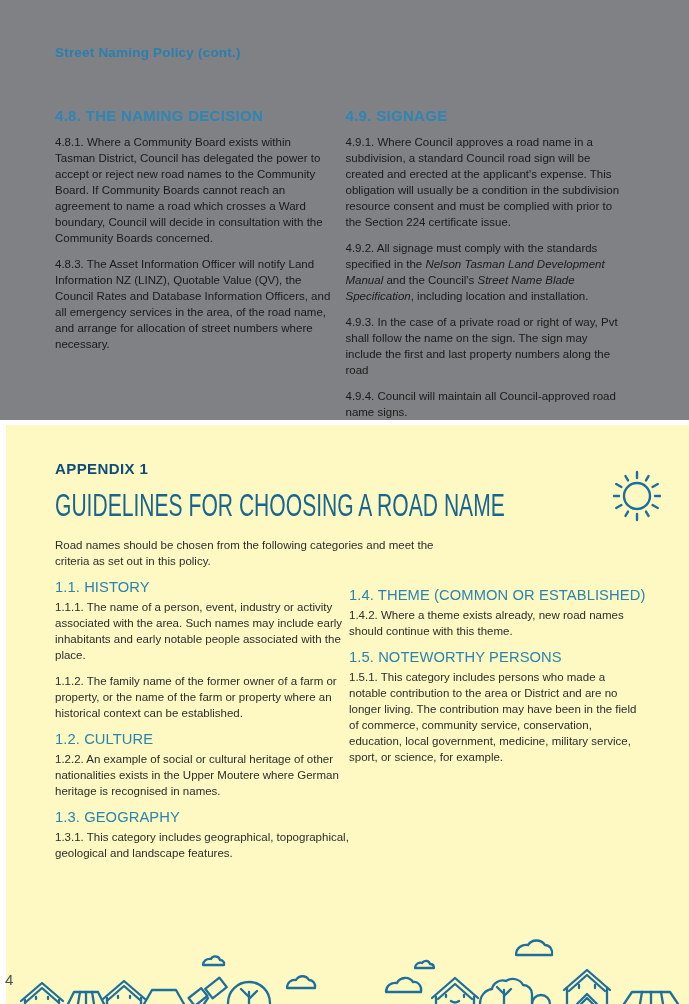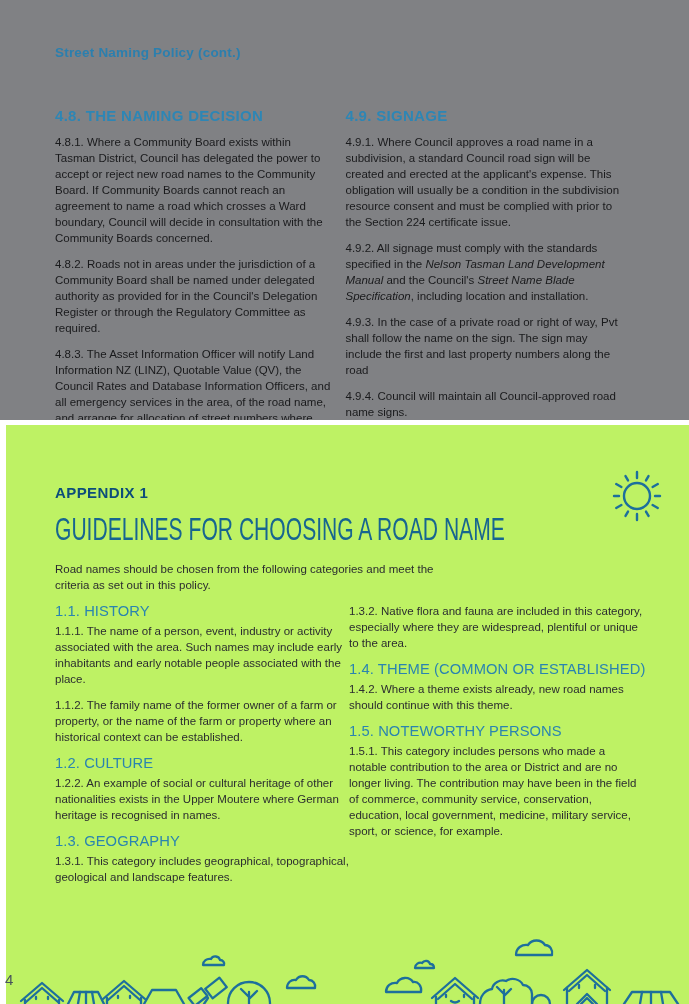--- a/index.html
+++ b/index.html
@@ -28,22 +28,22 @@
   }
   .policy p{
     margin:0 0 10px 0;font-size:11.5px;line-height:16px;
     color:#191a1c;
   }
   .policy em{font-style:italic;}
 
   
   .panel{
     position:absolute;left:6px;top:425px;right:0;bottom:0;
-    background:#bef264;box-sizing:border-box;
-    padding:59px 44px 0 49px;overflow:hidden;
+    background:#fef9c3;box-sizing:border-box;
+    padding:35px 44px 0 49px;overflow:hidden;
   }
   .kicker{
     margin:0 0 11px 0;font-size:15px;font-weight:bold;
     color:#0d4d7a;letter-spacing:.4px;
   }
   .big-title{
     margin:0 0 13px 0;font-size:31px;font-weight:500;
     color:#176590;white-space:nowrap;
     transform:scaleX(.68);transform-origin:0 50%;
   }
@@ -82,21 +82,20 @@
 <body>
 
 <div class="page">
 
   <section class="policy">
     <h1 class="doc-header">Street Naming Policy (cont.)</h1>
     <div class="cols">
       <div class="col">
         <h2>4.8. THE NAMING DECISION</h2>
         <p>4.8.1. Where a Community Board exists within Tasman District, Council has delegated the power to accept or reject new road names to the Community Board. If Community Boards cannot reach an agreement to name a road which crosses a Ward boundary, Council will decide in consultation with the Community Boards concerned.</p>
-        <p>4.8.2. Roads not in areas under the jurisdiction of a Community Board shall be named under delegated authority as provided for in the Council's Delegation Register or through the Regulatory Committee as required.</p>
         <p>4.8.3. The Asset Information Officer will notify Land Information NZ (LINZ), Quotable Value (QV), the Council Rates and Database Information Officers, and all emergency services in the area, of the road name, and arrange for allocation of street numbers where necessary.</p>
       </div>
       <div class="col">
         <h2>4.9. SIGNAGE</h2>
         <p>4.9.1. Where Council approves a road name in a subdivision, a standard Council road sign will be created and erected at the applicant's expense. This obligation will usually be a condition in the subdivision resource consent and must be complied with prior to the Section 224 certificate issue.</p>
         <p><span>4.9.2. All signage must comply with the standards specified in the </span><em>Nelson Tasman Land Development Manual</em><span> and the Council's </span><em>Street Name Blade Specification</em><span>, including location and installation.</span></p>
         <p>4.9.3. In the case of a private road or right of way, Pvt shall follow the name on the sign. The sign may include the first and last property numbers along the road</p>
         <p>4.9.4. Council will maintain all Council-approved road name signs.</p>
       </div>
     </div>
@@ -112,21 +111,20 @@
       <div class="acol-left">
         <h3 class="first">1.1. HISTORY</h3>
         <p>1.1.1. The name of a person, event, industry or activity associated with the area. Such names may include early inhabitants and early notable people associated with the place.</p>
         <p>1.1.2. The family name of the former owner of a farm or property, or the name of the farm or property where an historical context can be established.</p>
         <h3>1.2. CULTURE</h3>
         <p>1.2.2. An example of social or cultural heritage of other nationalities exists in the Upper Moutere where German heritage is recognised in names.</p>
         <h3>1.3. GEOGRAPHY</h3>
         <p>1.3.1. This category includes geographical, topographical, geological and landscape features.</p>
       </div>
       <div class="acol-right">
-        <p>1.3.2. Native flora and fauna are included in this category, especially where they are widespread, plentiful or unique to the area.</p>
         <h3>1.4. THEME (COMMON OR ESTABLISHED)</h3>
         <p>1.4.2. Where a theme exists already, new road names should continue with this theme.</p>
         <h3>1.5. NOTEWORTHY PERSONS</h3>
         <p>1.5.1. This category includes persons who made a notable contribution to the area or District and are no longer living. The contribution may have been in the field of commerce, community service, conservation, education, local government, medicine, military service, sport, or science, for example.</p>
       </div>
     </div>
   </section>
 
   <svg class="sun" viewBox="0 0 56 56" aria-hidden="true">
     <circle cx="28" cy="28" r="13"></circle>

